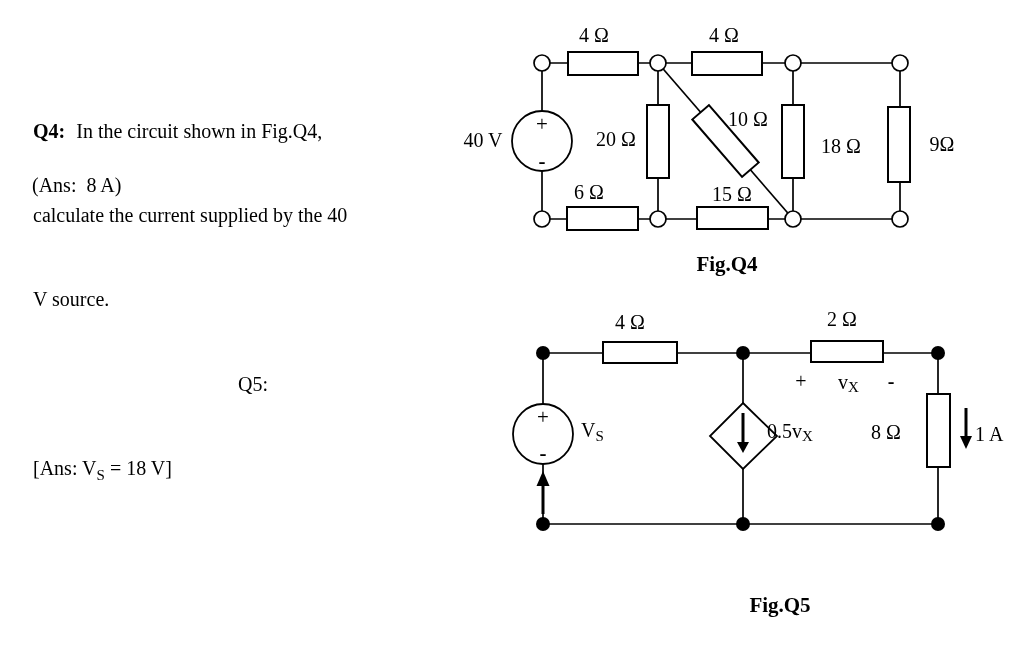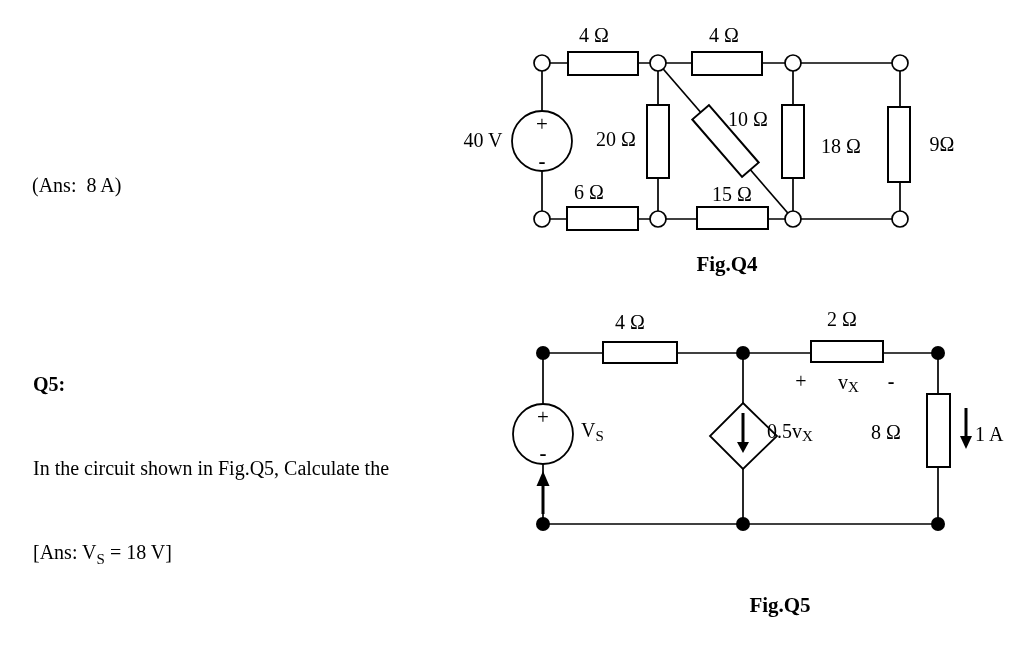--- a/index.html
+++ b/index.html
@@ -5,46 +5,50 @@
   html,body { margin:0; padding:0; background:#fff; }
   .page {
     position:relative; width:1024px; height:648px; background:#ffffff;
     font-family:"Liberation Serif", serif; color:#000; overflow:hidden;
   }
   .textblock {
     position:absolute; font-size:20px; line-height:28px;
     white-space:pre-wrap; color:#000;
   }
   .q-head { font-weight:bold; margin-right:11px; }
-  .bold { font-weight:bold; }
+  .bold { font-weight:normal;text-align:center; }
   sub.sub { font-size:15px; }
   svg.circuit-layer { position:absolute; left:0; top:0; }
   svg text {
     font-family:"Liberation Serif", serif; font-size:20px; fill:#000;
     stroke:none;
   }
   svg text.caption { font-weight:bold; font-size:21px; }
   svg tspan.svgsub { font-size:15px; }
   .wire  { stroke:#000; stroke-width:1.7; fill:none; }
   .comp  { fill:#ffffff; stroke:#000; stroke-width:2; }
   .node-open { fill:#ffffff; stroke:#000; stroke-width:1.7; }
   .node-dot  { fill:#000000; stroke:none; }
   .arrow-shaft { stroke:#000; stroke-width:3; fill:none; }
   .arrow-head  { fill:#000000; stroke:none; }
 </style>
 </head>
 <body>
 
 <div class="page">
 
+  <div class="textblock" style="left:33px; top:61px; width:412px">
+    <div><span class="q-head">Q4:</span><span>In the circuit shown in Fig.Q4,</span></div>
+    <div>calculate the current supplied by the 40</div>
+    <div>V source.</div>
+  </div>
   <div class="textblock" style="left:32px; top:171px">(Ans:  8 A)</div>
 
   <div class="textblock" style="left:33px; top:314px; width:440px">
     <div class="bold">Q5:</div>
-    <div>In the circuit shown in Fig.Q5, Calculate the</div>
     <div><span>[Ans: V</span><sub class="sub">S</sub><span> = 18 V]</span></div>
   </div>
 
   <svg class="circuit-layer" width="1024" height="648" viewBox="0 0 1024 648">
 
     <g>
 
       <line class="wire" x1="542" y1="63" x2="900" y2="63"></line>
       <line class="wire" x1="542" y1="219" x2="900" y2="219"></line>
       <line class="wire" x1="542" y1="63" x2="542" y2="219"></line>

